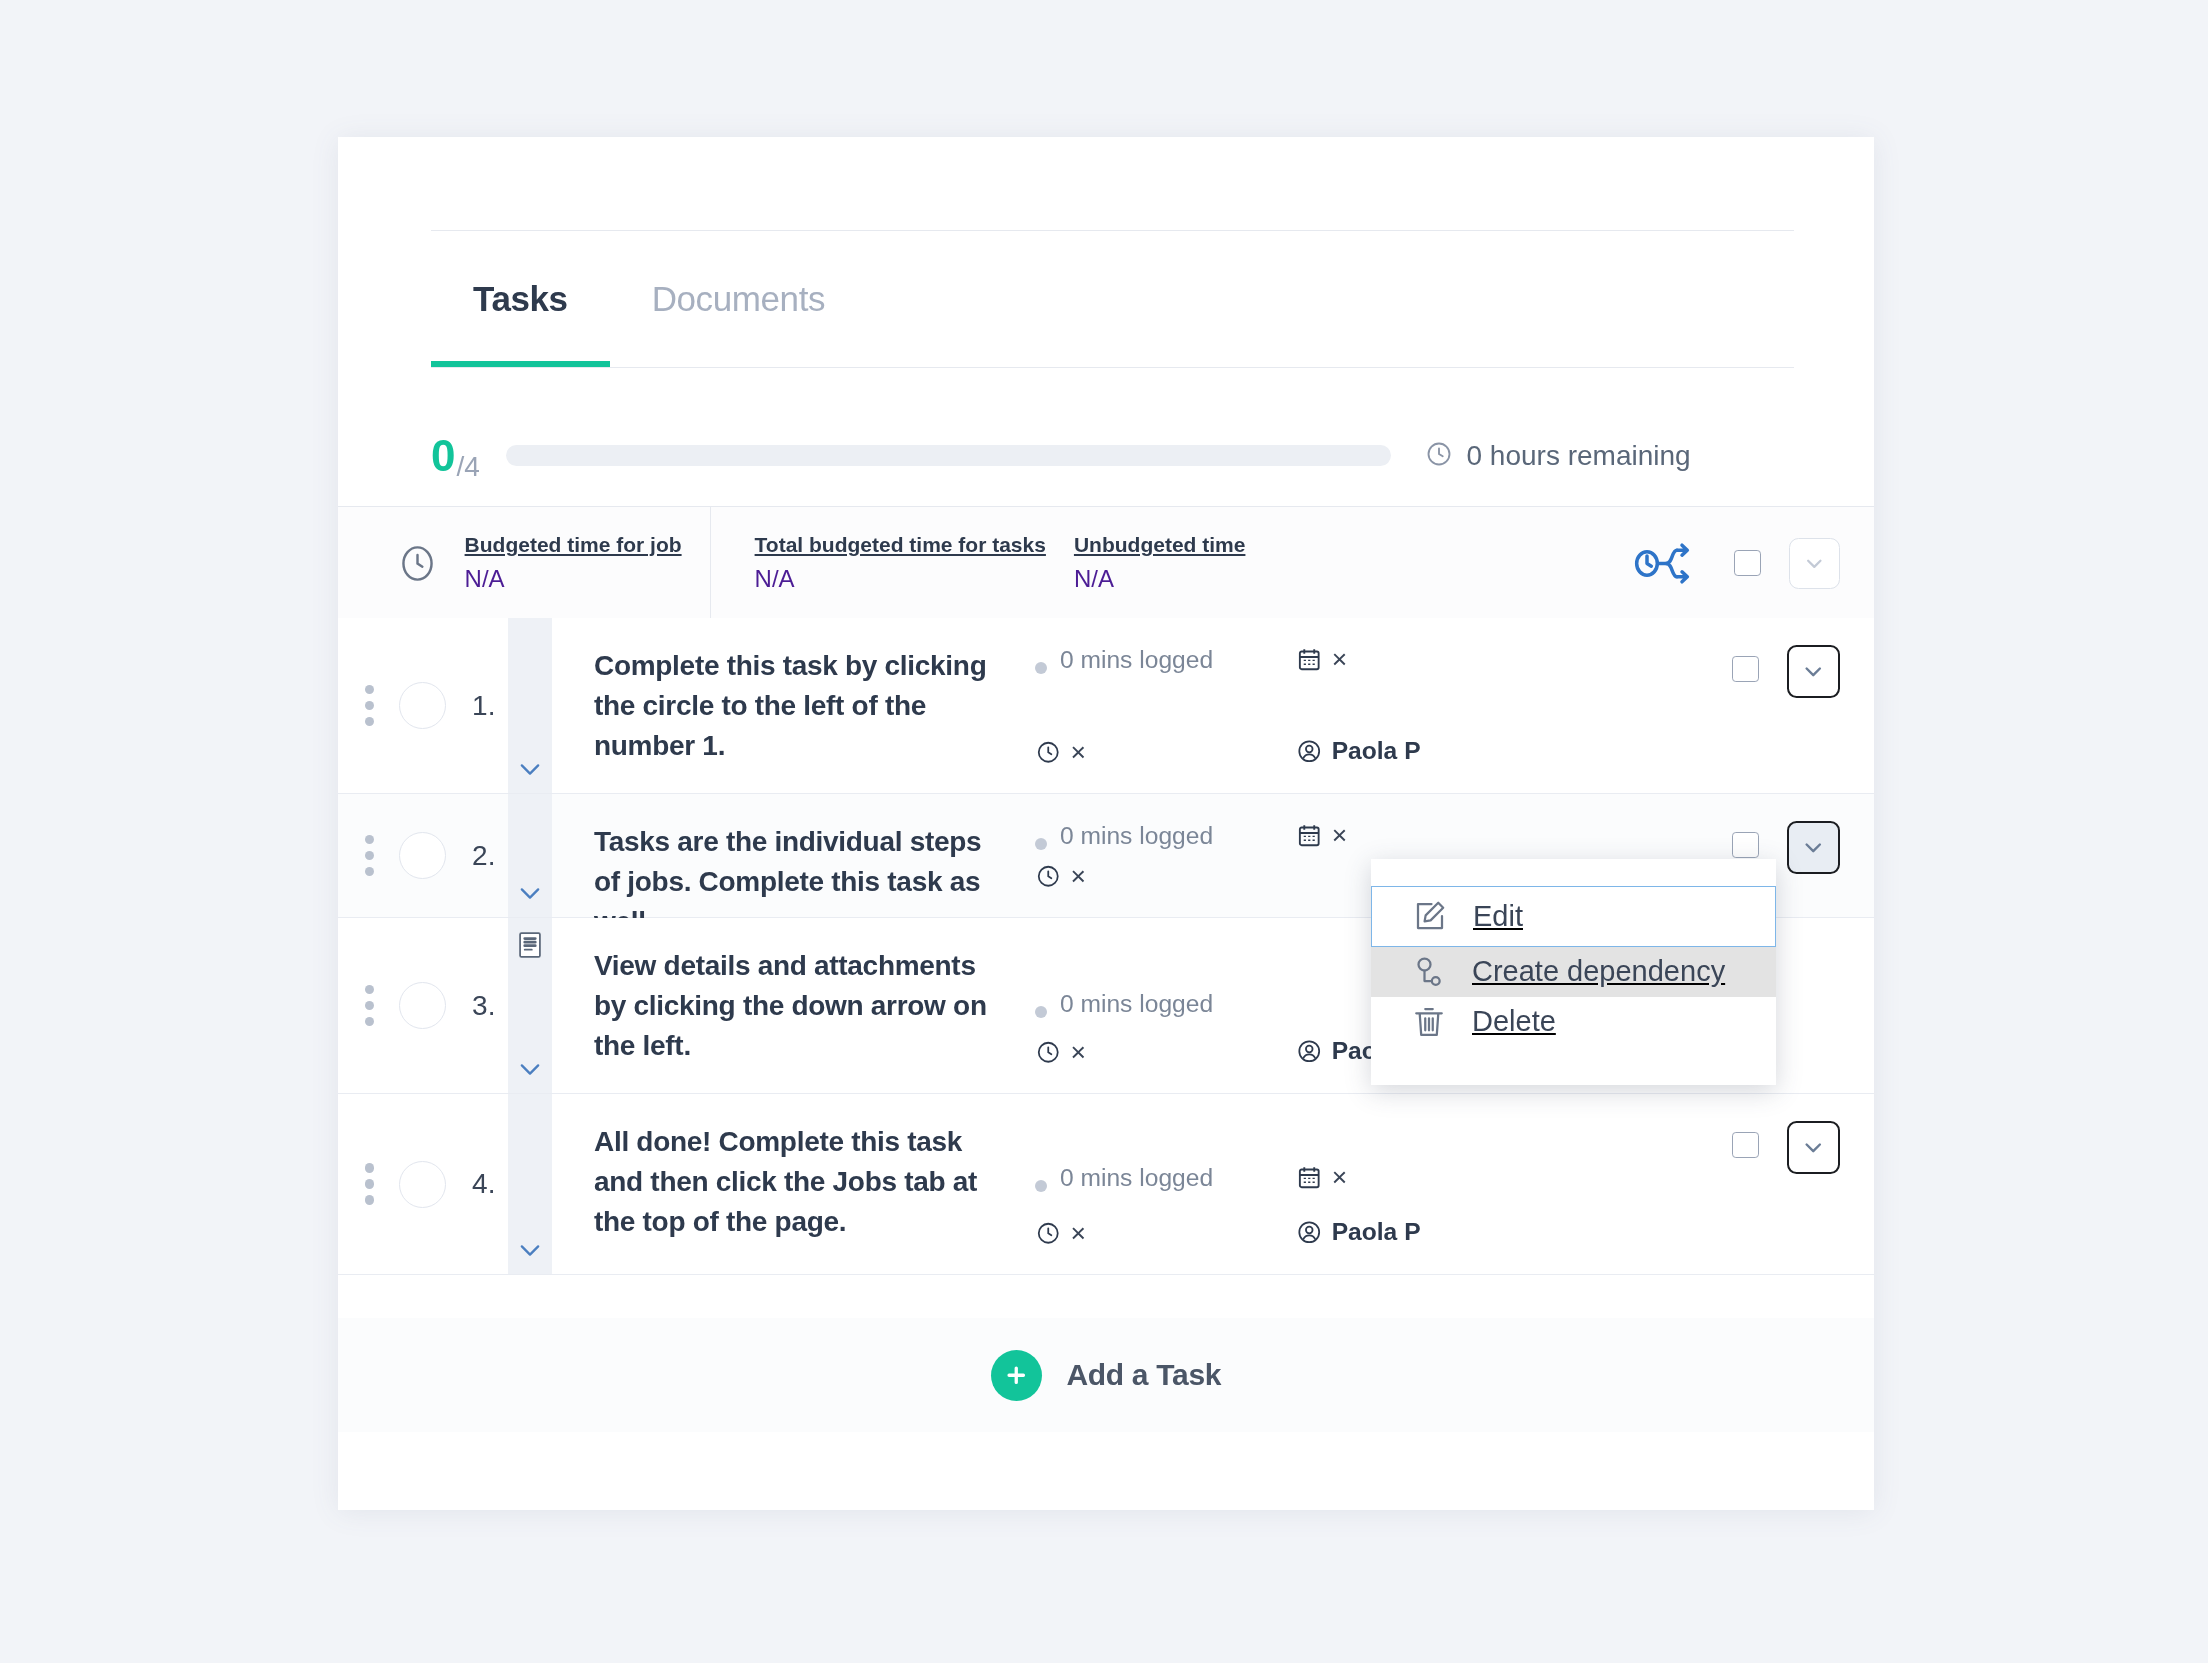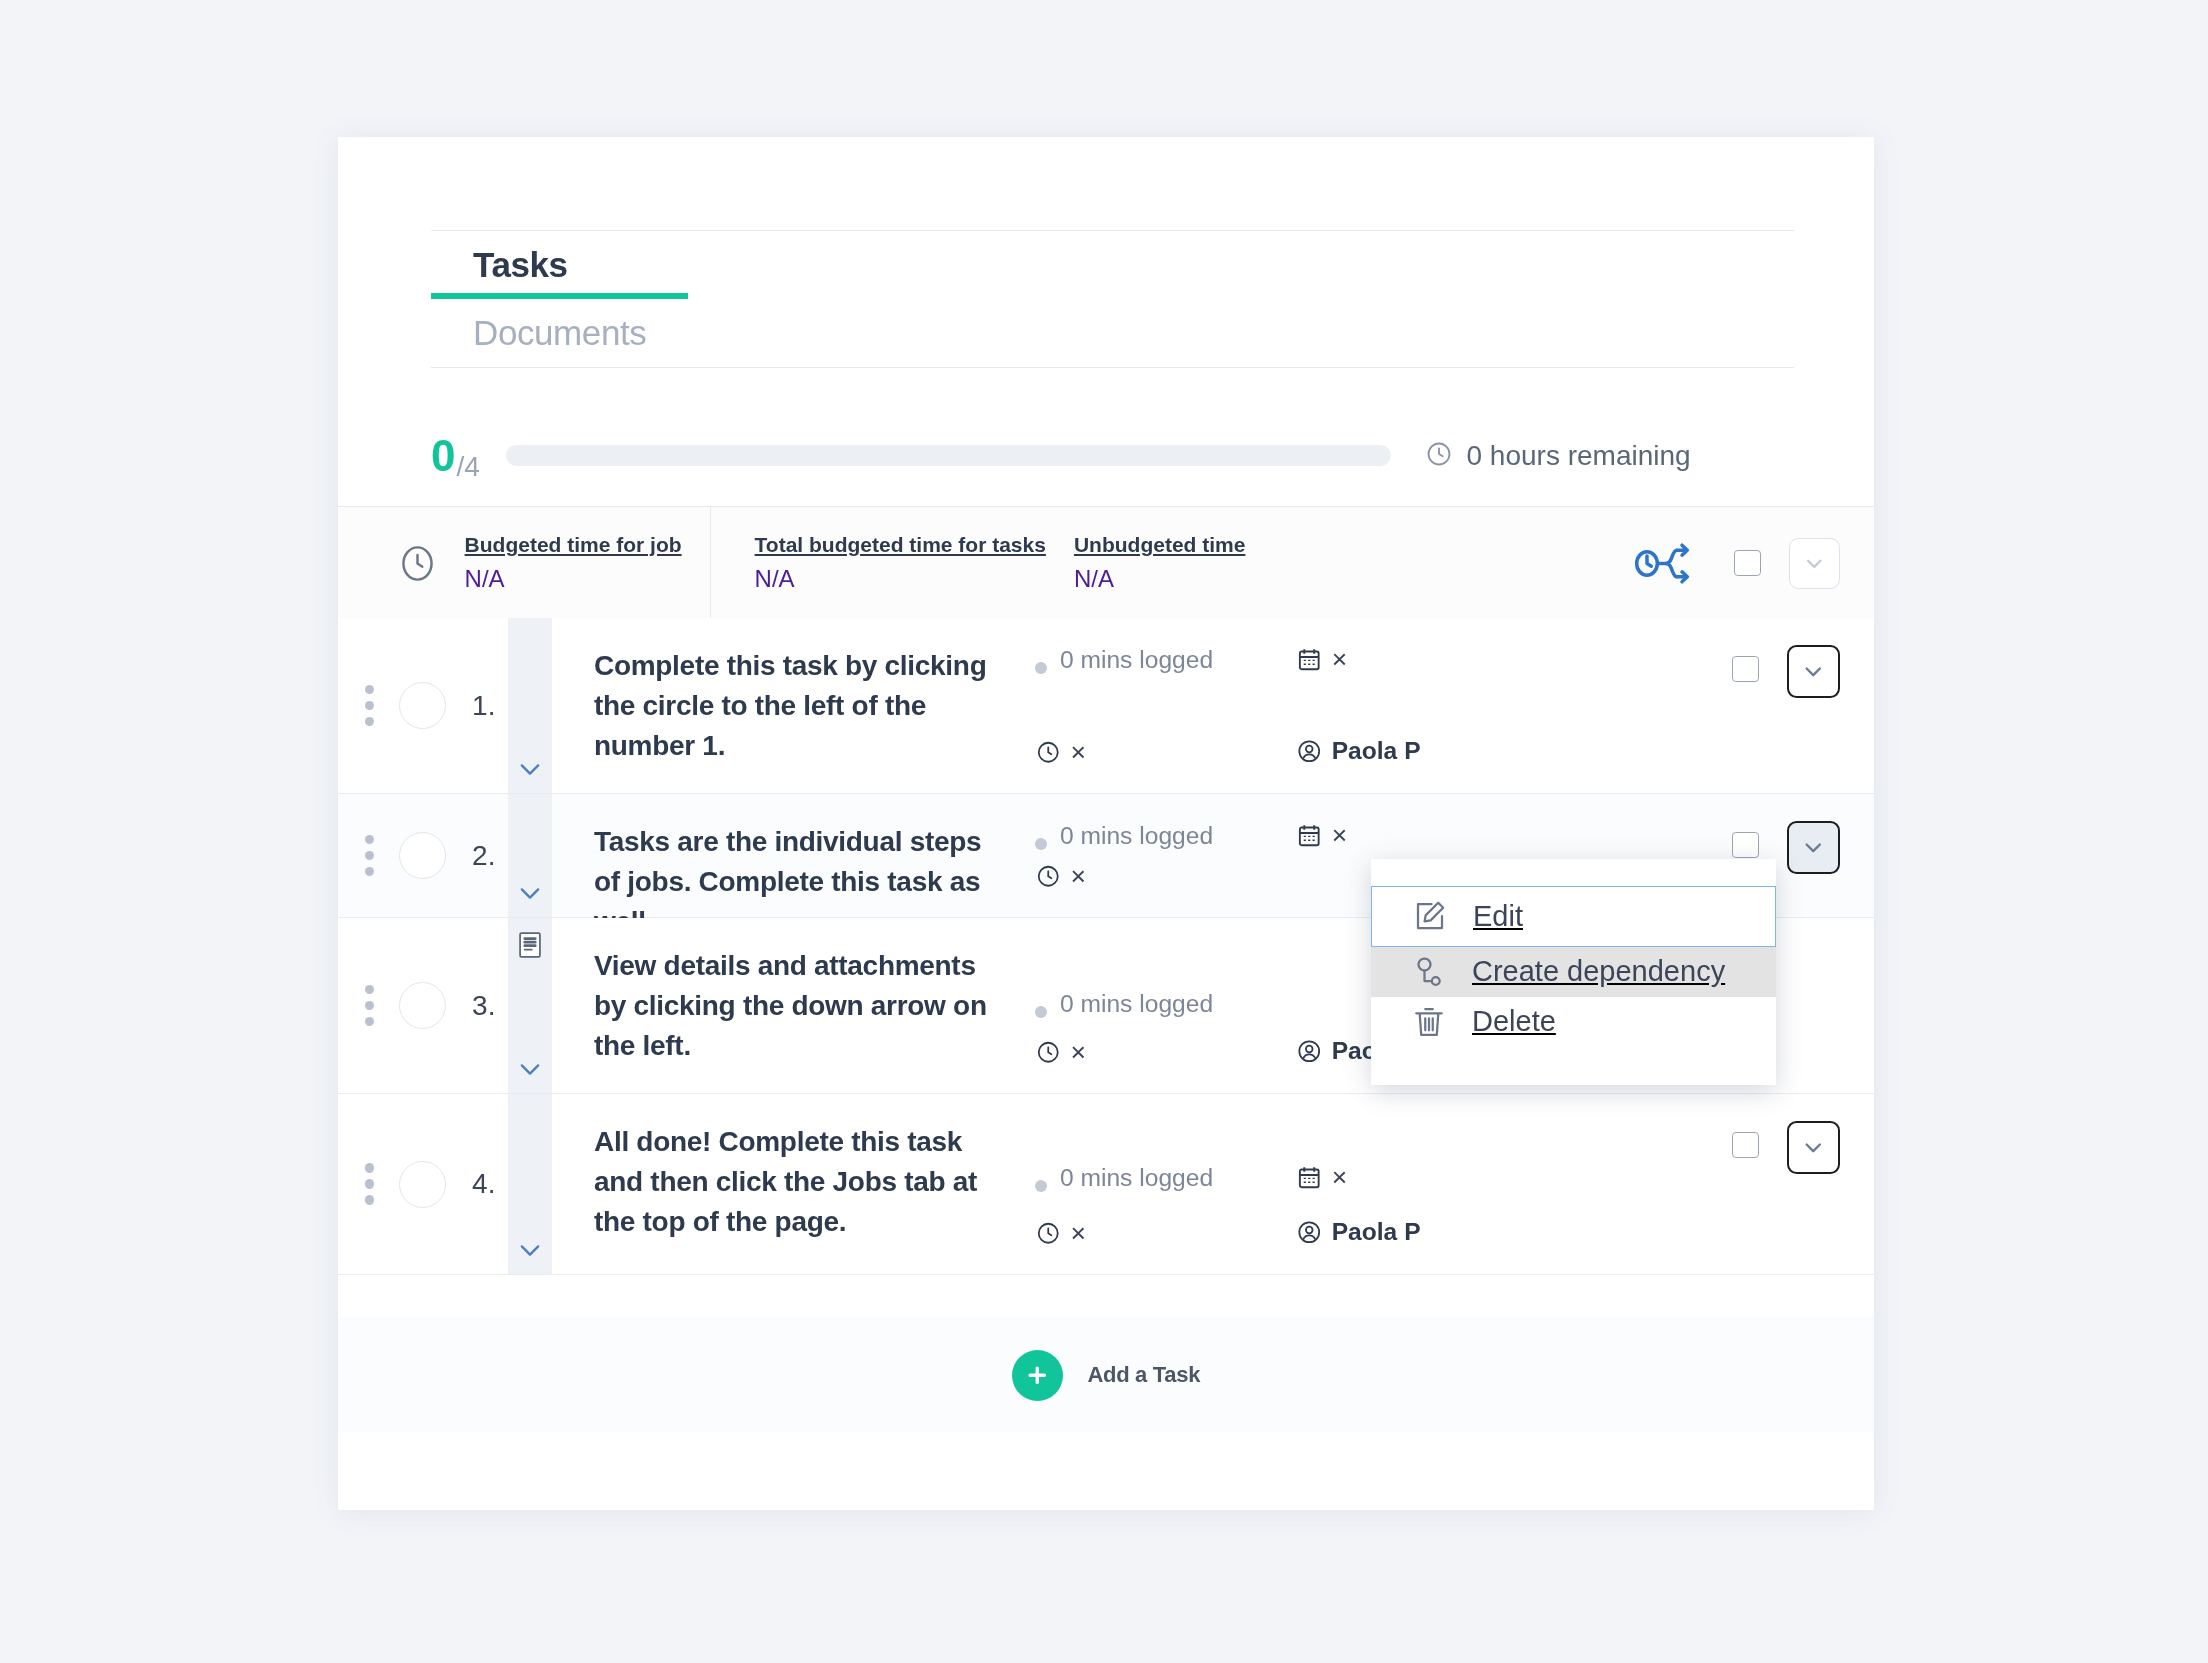--- a/index.html
+++ b/index.html
@@ -38,21 +38,20 @@
     width: 1363px;
     height: 0.9px;
     background: #e6e9ef;
   }
   .tabs {
     position: absolute;
     left: 0;
     top: 0.9px;
     display: flex;
     height: 136px;
-    flex-direction: column;
   }
   .tab {
     position: relative;
     padding: 0 42px;
     height: 136px;
     display: flex;
     align-items: center;
     font-size: 35px;
     letter-spacing: -0.4px;
     color: #a7b0c0;
@@ -396,21 +395,21 @@
     border-radius: 50%;
     background: #12c49a;
     display: flex;
     align-items: center;
     justify-content: center;
     margin-right: 24.6px;
     flex: 0 0 auto;
   }
   .add-plus svg { display: block; }
   .add-task-label {
-    font-size: 22px;
+    font-size: 30px;
     font-weight: 700;
     color: #4b5667;
     letter-spacing: -0.3px;
   }
 
   
   .ctx-menu {
     position: absolute;
     left: 1371px;
     top: 859px;

